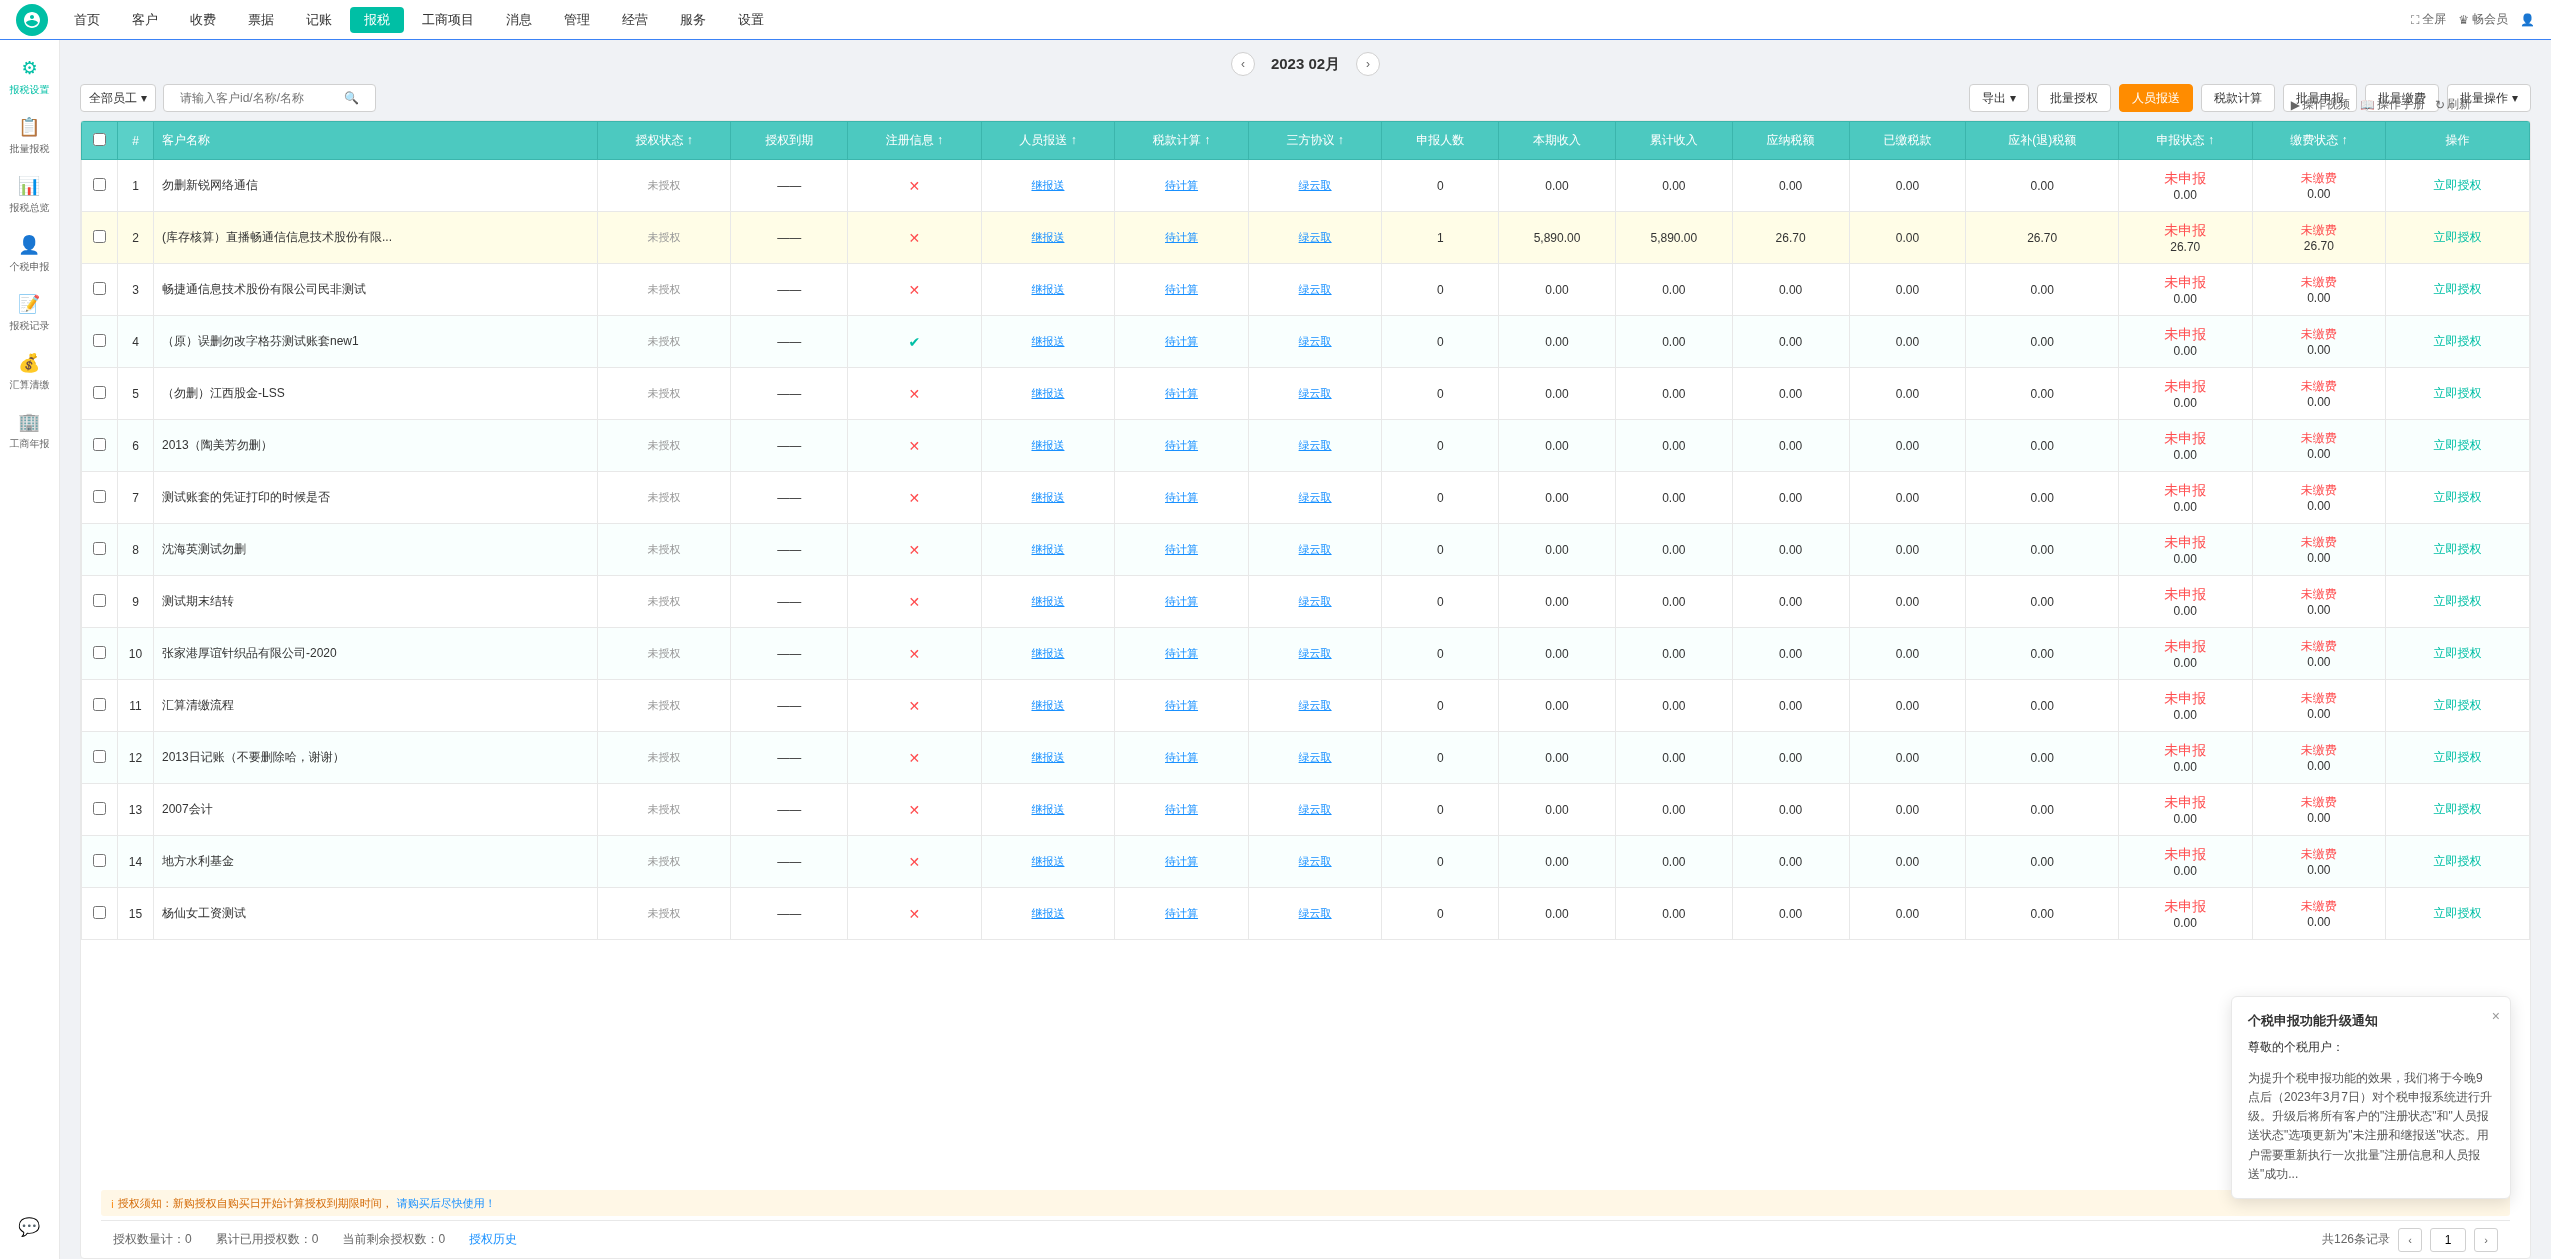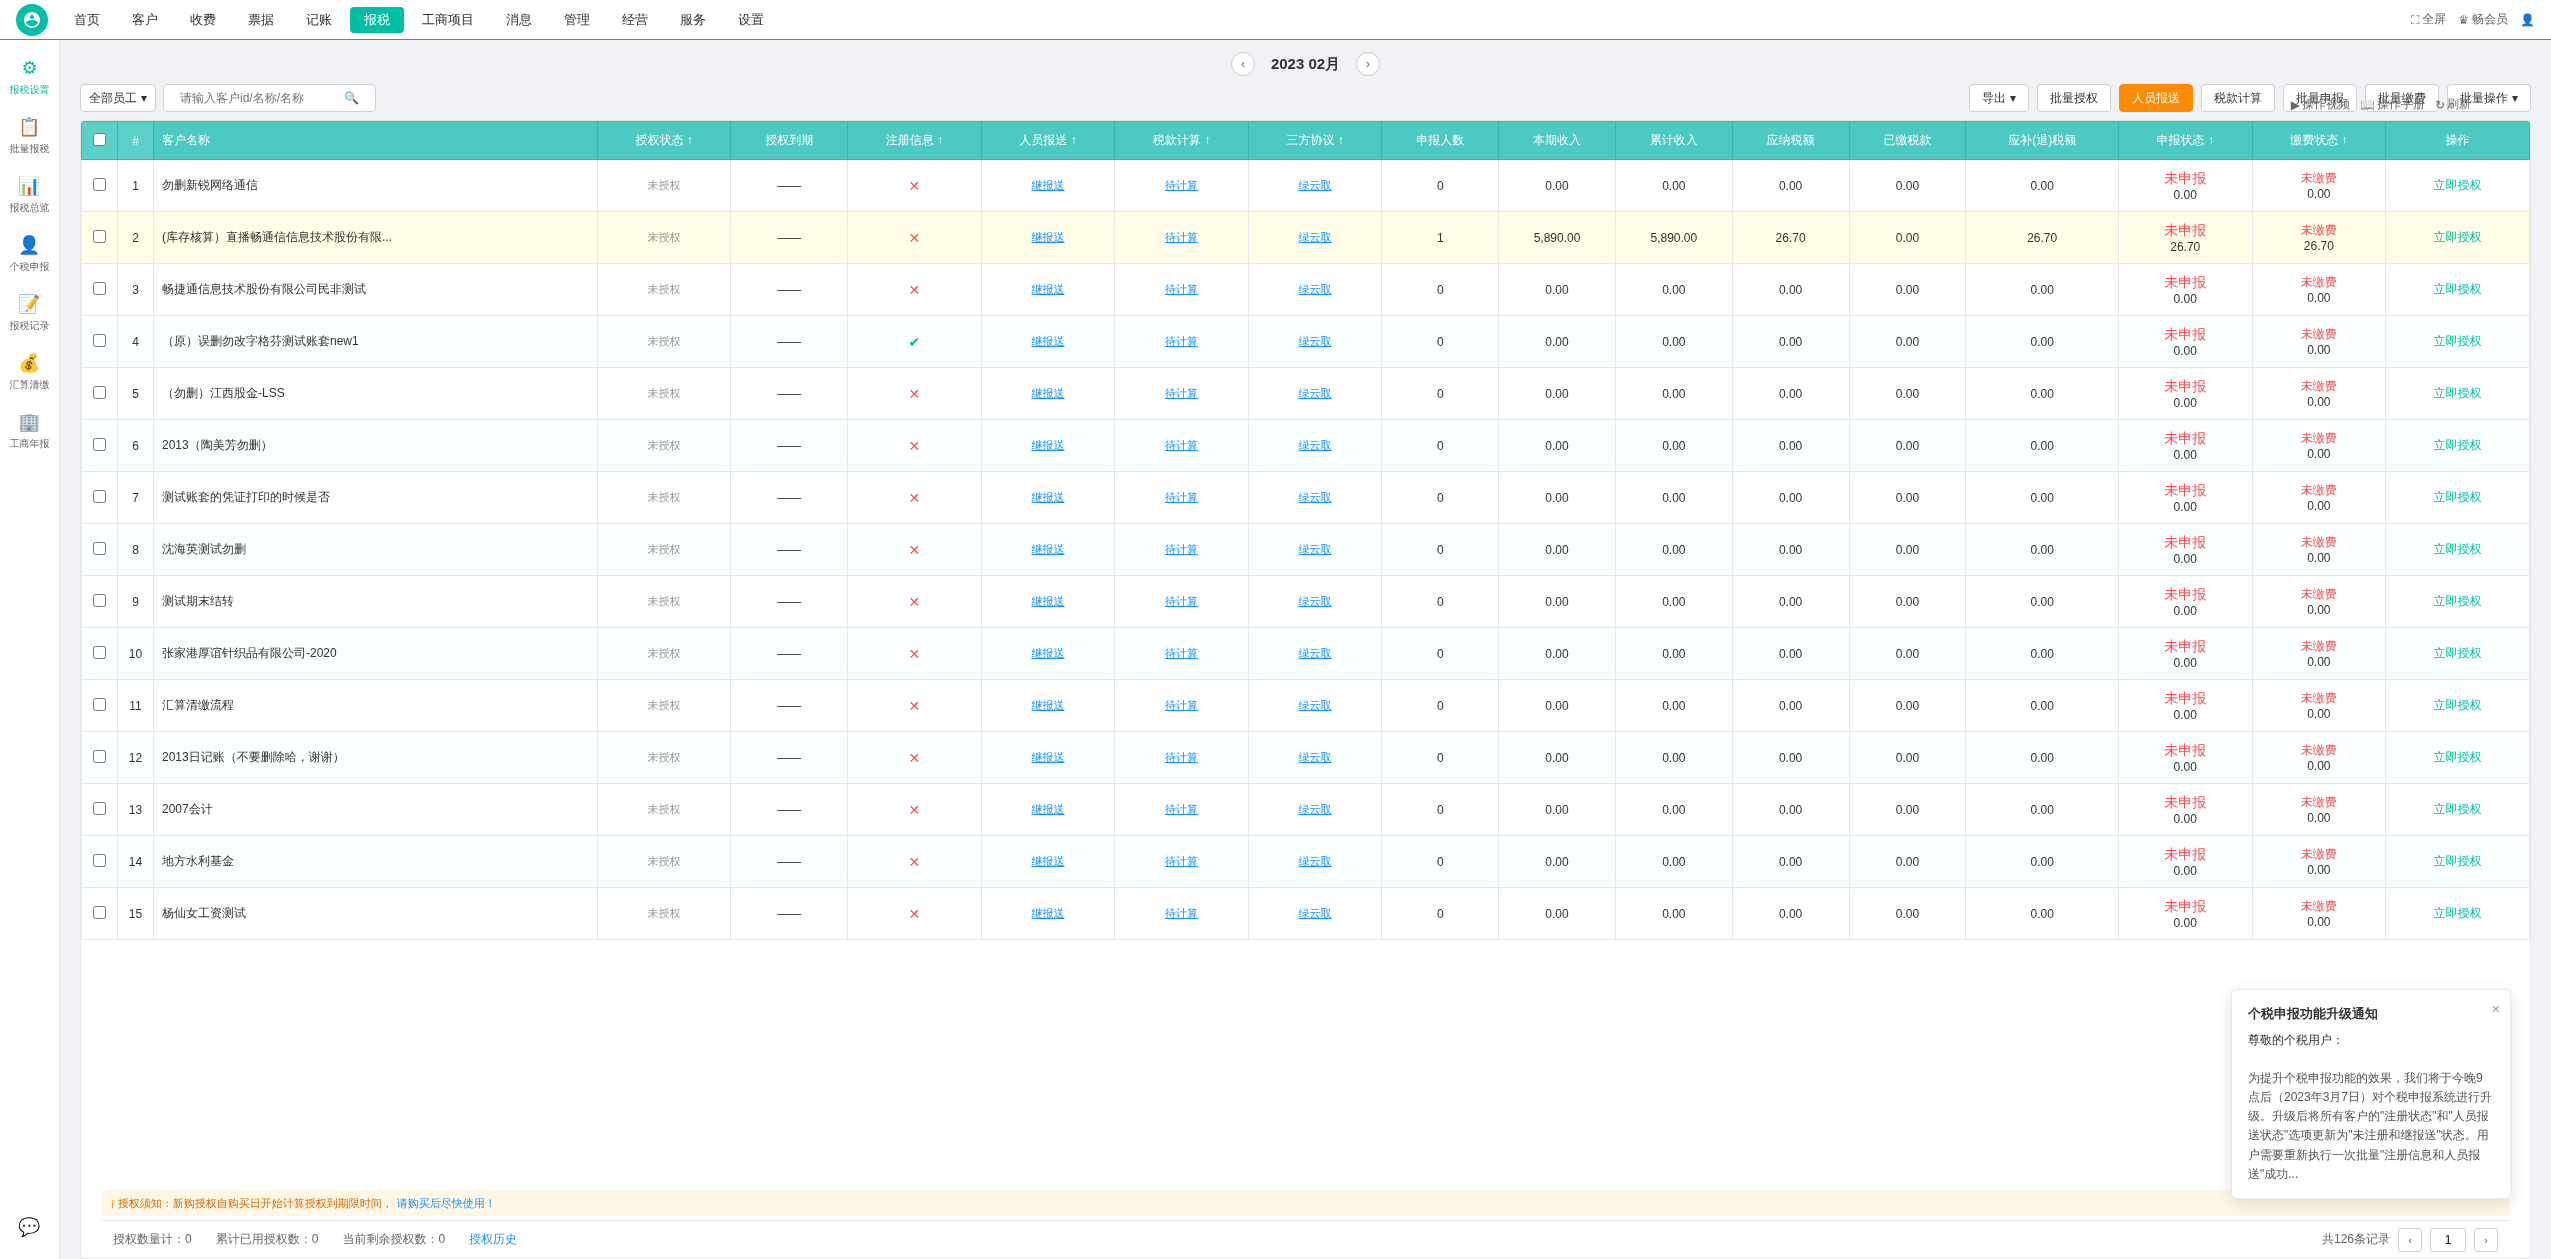--- a/index.html
+++ b/index.html
@@ -823,14 +823,14 @@
       </div>
     </div>
 
   </div>
 </div>
 
 <div class="notice-toast" style="position:fixed; right:40px; bottom:60px;">
   <div class="notice-close">×</div>
   <div class="notice-title">个税申报功能升级通知</div>
   <div style="margin-top:4px;">尊敬的个税用户：</div>
-  <div style="margin-top:19px; color:#555; line-height:1.6;">为提升个税申报功能的效果，我们将于今晚9点后（2023年3月7日）对个税申报系统进行升级。升级后将所有客户的"注册状态"和"人员报送状态"选项更新为"未注册和继报送"状态。用户需要重新执行一次批量"注册信息和人员报送"成功...</div>
+  <div style="margin-top:12px; color:#555; line-height:1.6;">为提升个税申报功能的效果，我们将于今晚9点后（2023年3月7日）对个税申报系统进行升级。升级后将所有客户的"注册状态"和"人员报送状态"选项更新为"未注册和继报送"状态。用户需要重新执行一次批量"注册信息和人员报送"成功...</div>
 </div>
 
 </body></html>

